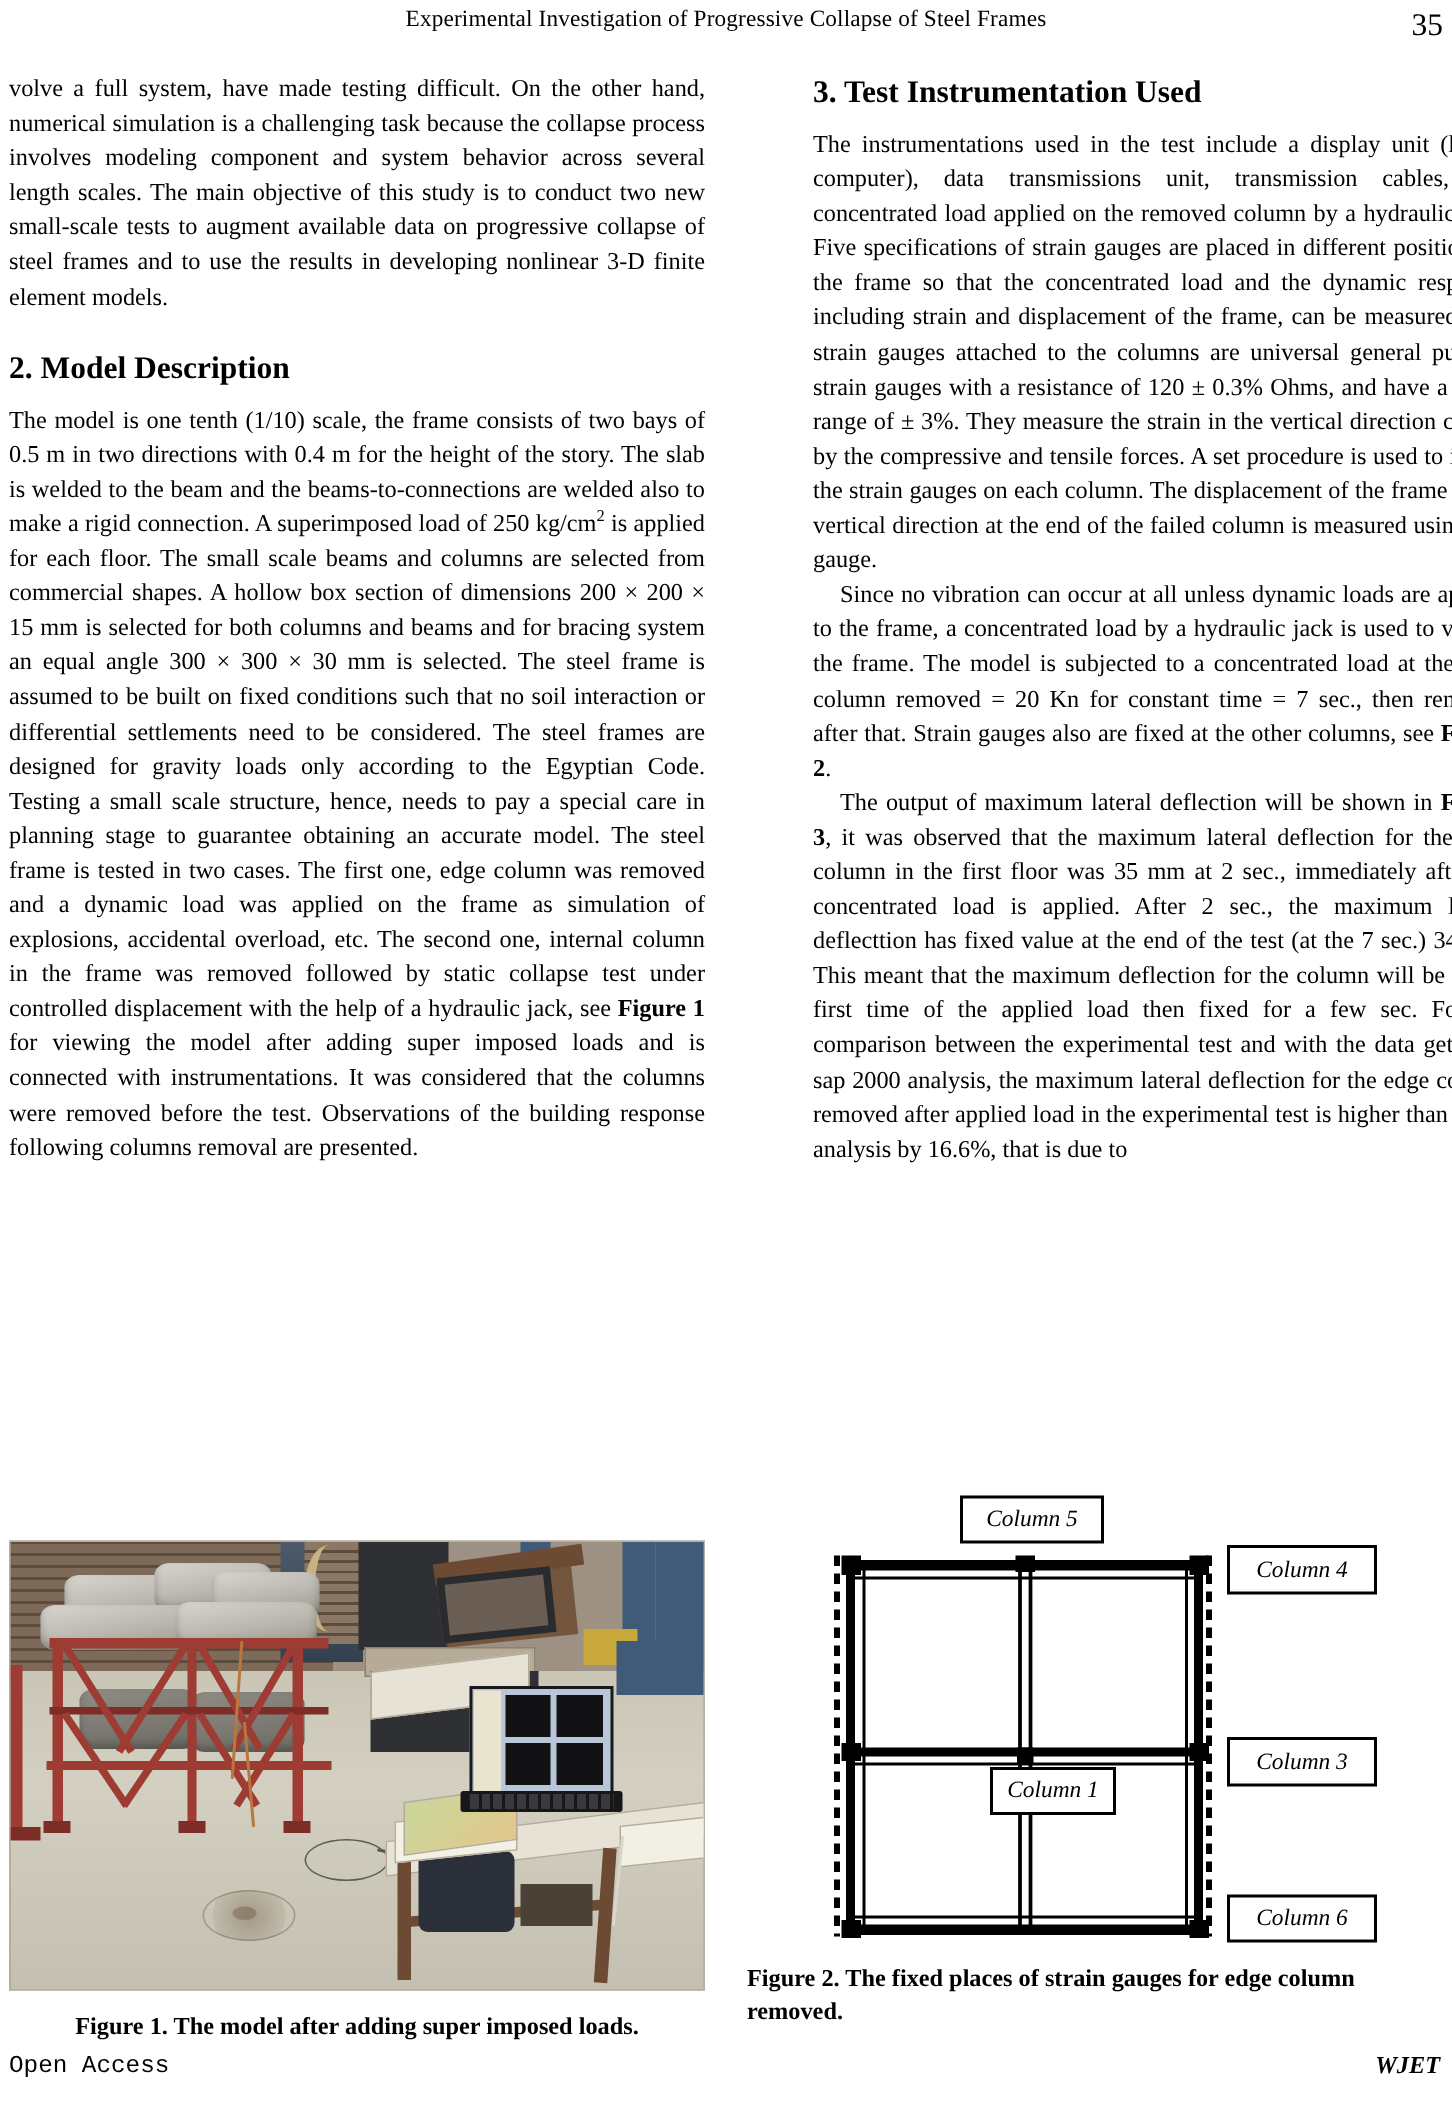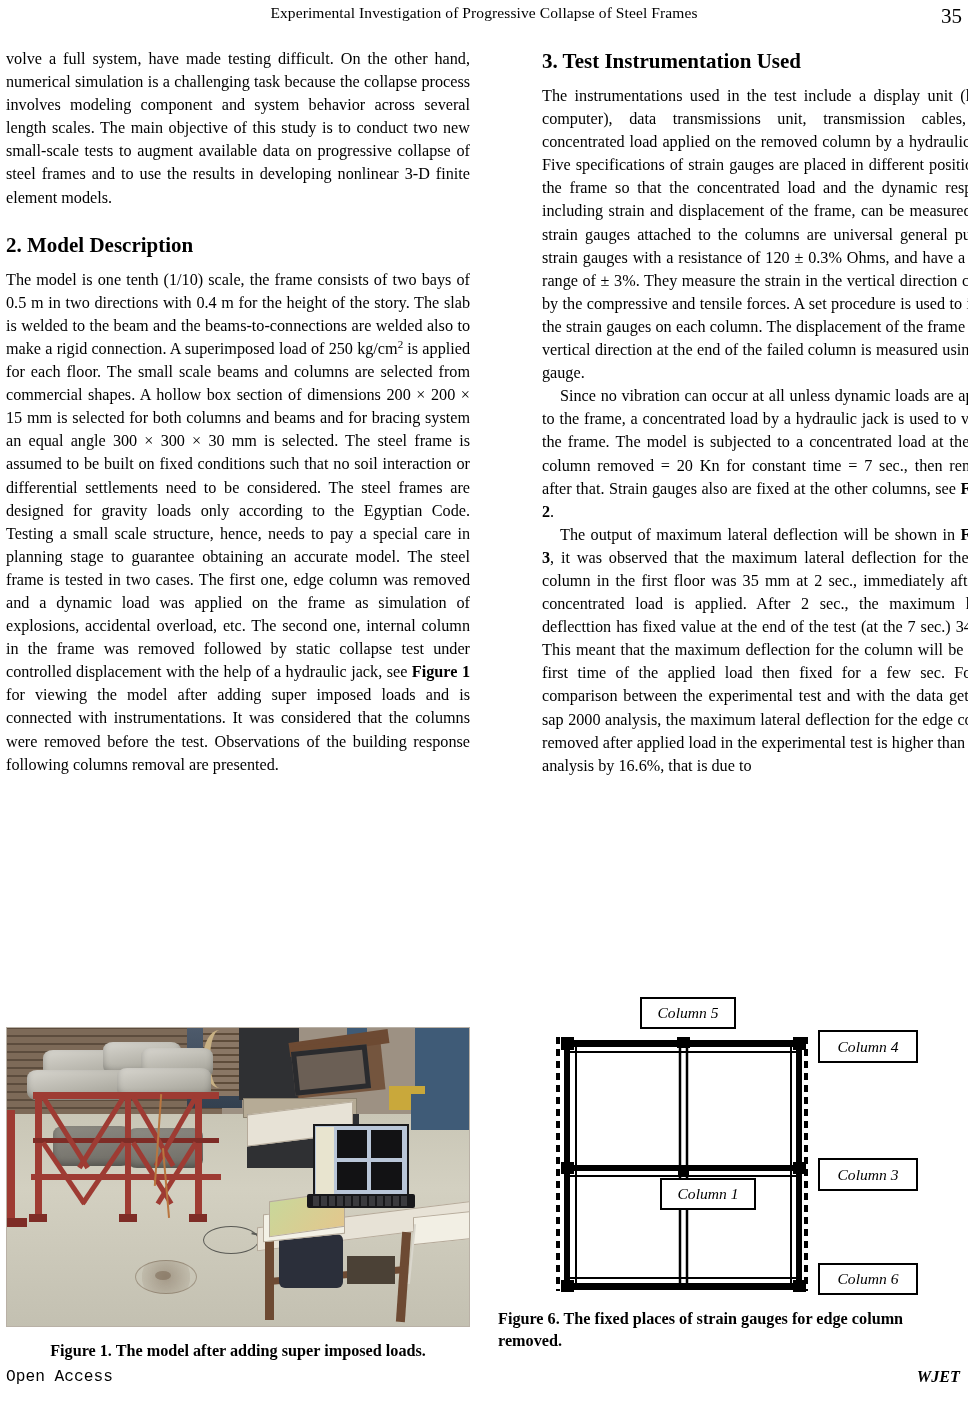--- a/index.html
+++ b/index.html
@@ -380,27 +380,27 @@
     
     <div class="lbl-box" style="left:142px; top:2px; width:96px; height:32px;">
       <span>Column 5</span>
     </div>
     <div class="lbl-box" style="left:320px; top:35px; width:100px; height:33px;">
       <span>Column 4</span>
     </div>
     <div class="lbl-box" style="left:320px; top:163px; width:100px; height:33px;">
       <span>Column 3</span>
     </div>
-    <div class="lbl-box" style="left:162px; top:183px; width:96px; height:32px;">
+    <div class="lbl-box" style="left:162px; top:183px; width:84px; height:32px;">
       <span>Column 1</span>
     </div>
     <div class="lbl-box" style="left:320px; top:268px; width:100px; height:32px;">
       <span>Column 6</span>
     </div>
   </div>
 
-  <div class="fig2-caption">Figure 6. The fixed places of strain gauges for edge column removed.</div>
+  <div class="fig2-caption">Figure 2. The fixed places of strain gauges for edge column removed.</div>
 </div>
 
 <div class="footer">
   <div class="footer-left">Open Access</div>
   <div class="footer-right">WJET</div>
 </div>
 
 </body></html>

